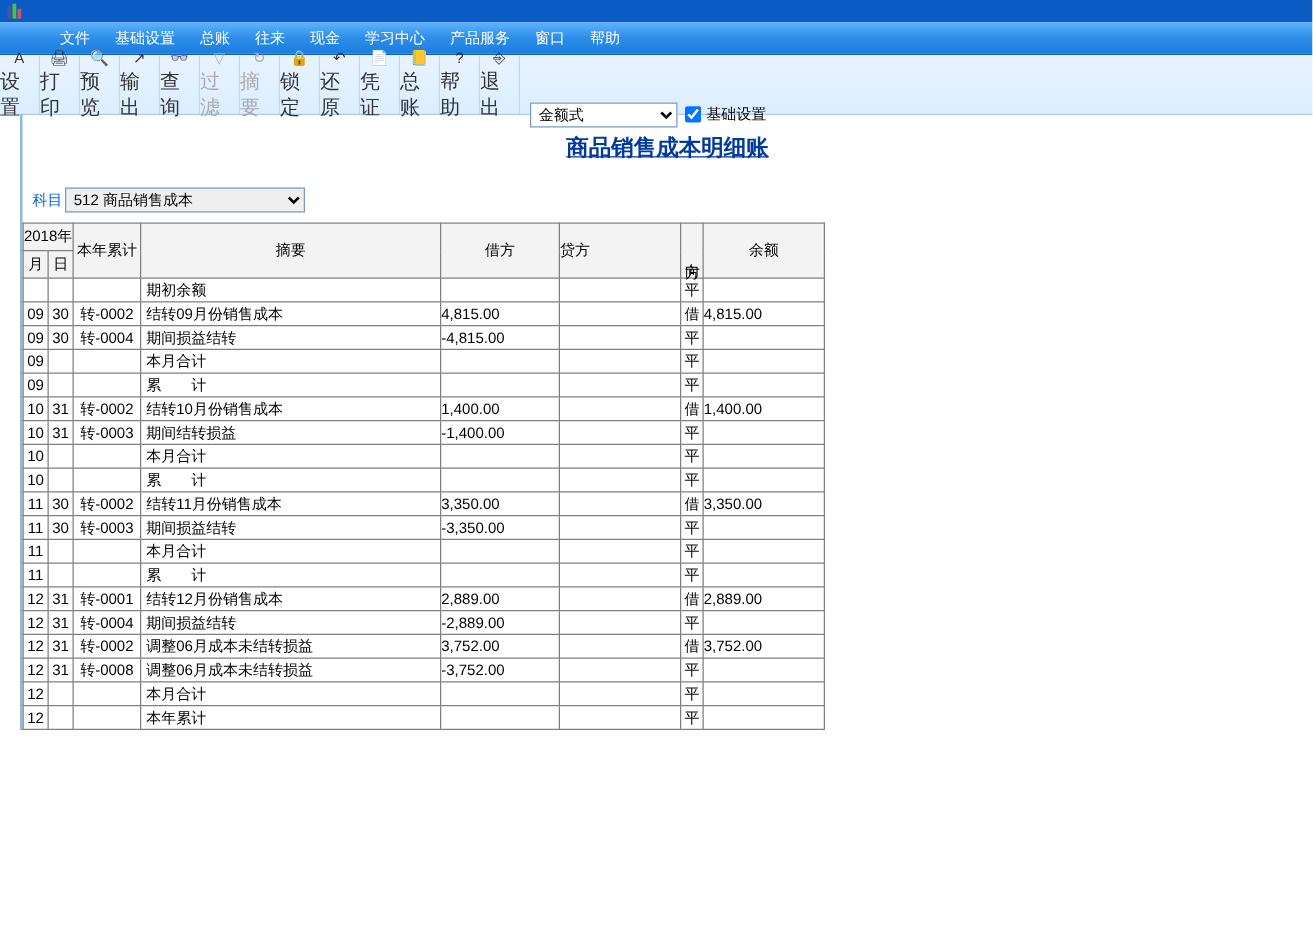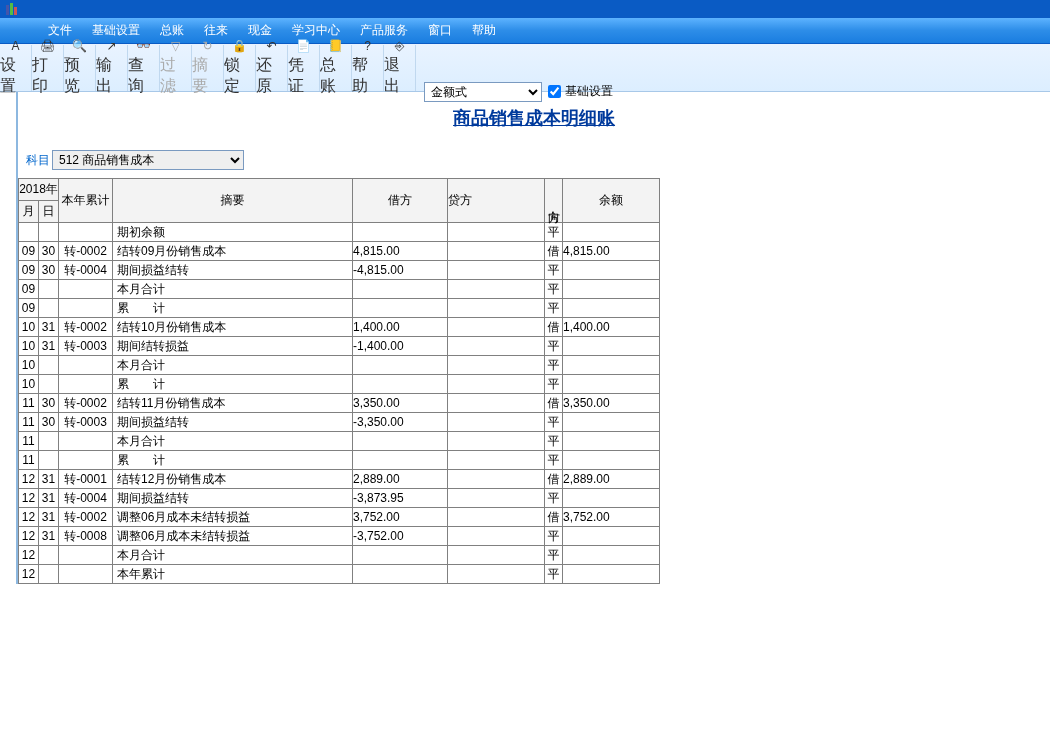--- a/index.html
+++ b/index.html
@@ -386,21 +386,21 @@
           <td class="col-debit">2,889.00</td>
           <td class="col-credit"></td>
           <td class="col-dir">借</td>
           <td class="col-bal">2,889.00</td>
         </tr>
         <tr>
           <td class="col-m">12</td>
           <td class="col-d">31</td>
           <td class="col-vno">转-0004</td>
           <td class="col-sum">期间损益结转</td>
-          <td class="col-debit">-3,873.95</td>
+          <td class="col-debit">-2,889.00</td>
           <td class="col-credit"></td>
           <td class="col-dir">平</td>
           <td class="col-bal"></td>
         </tr>
         <tr>
           <td class="col-m">12</td>
           <td class="col-d">31</td>
           <td class="col-vno">转-0002</td>
           <td class="col-sum">调整06月成本未结转损益</td>
           <td class="col-debit">3,752.00</td>

